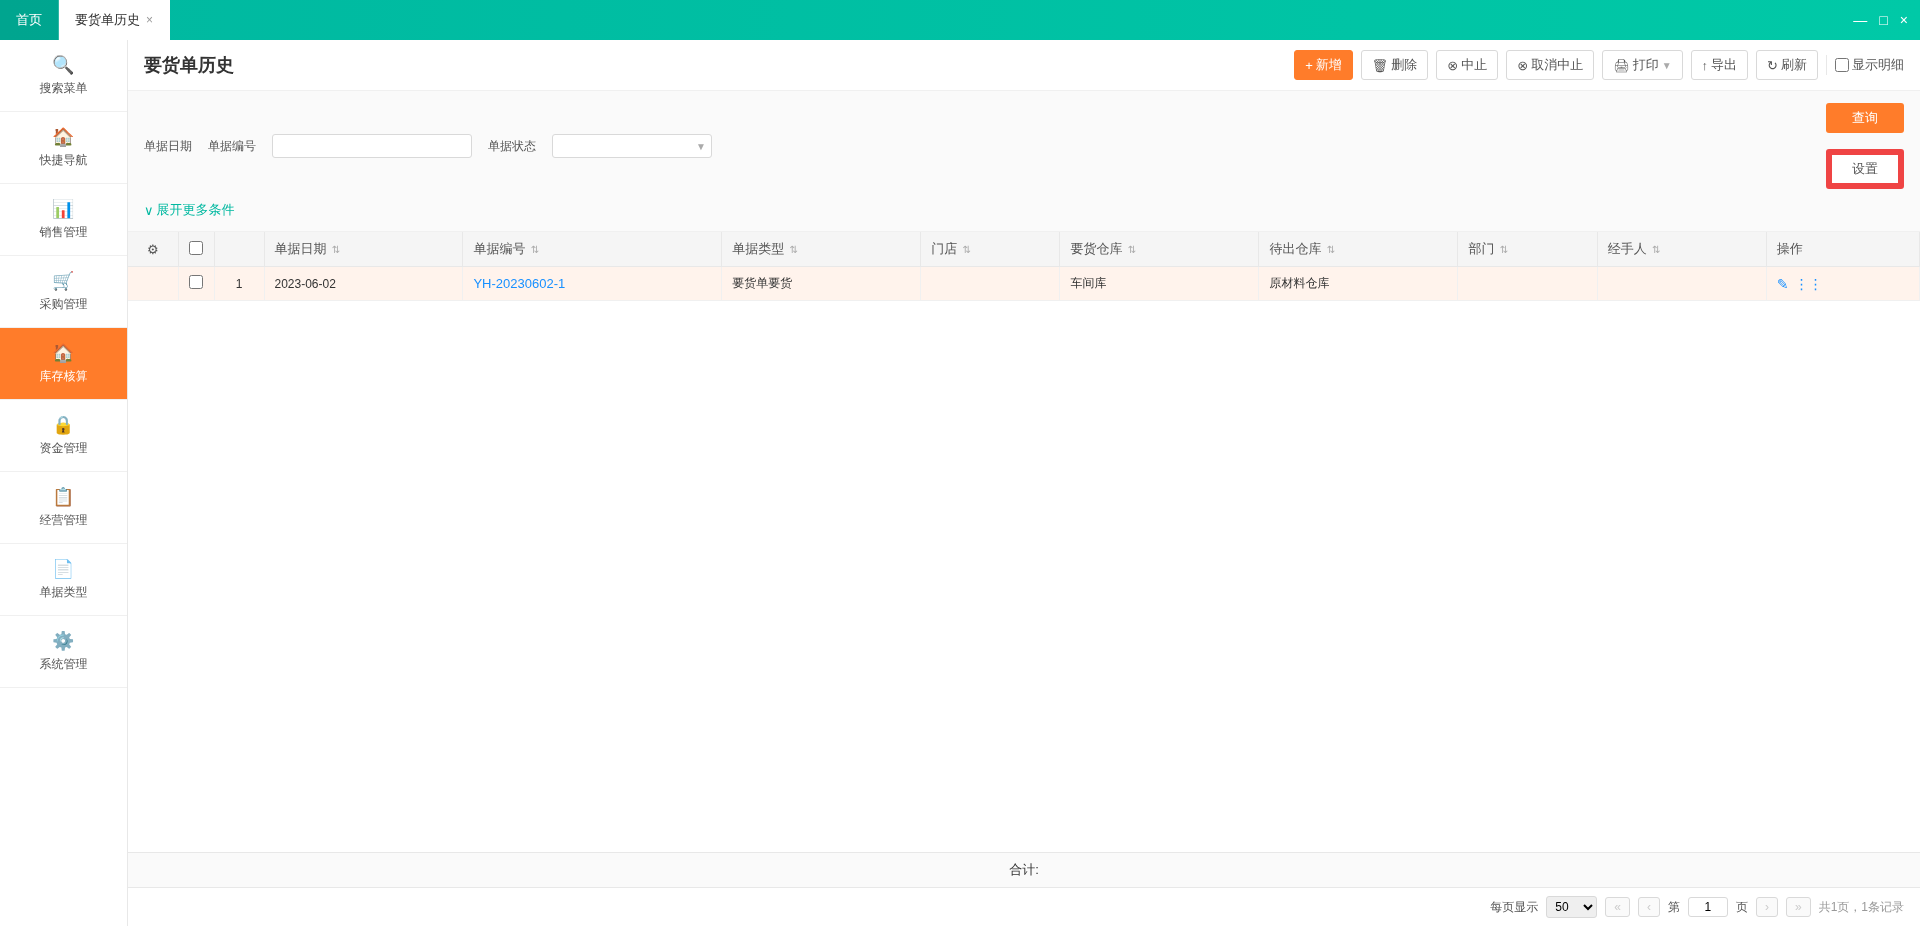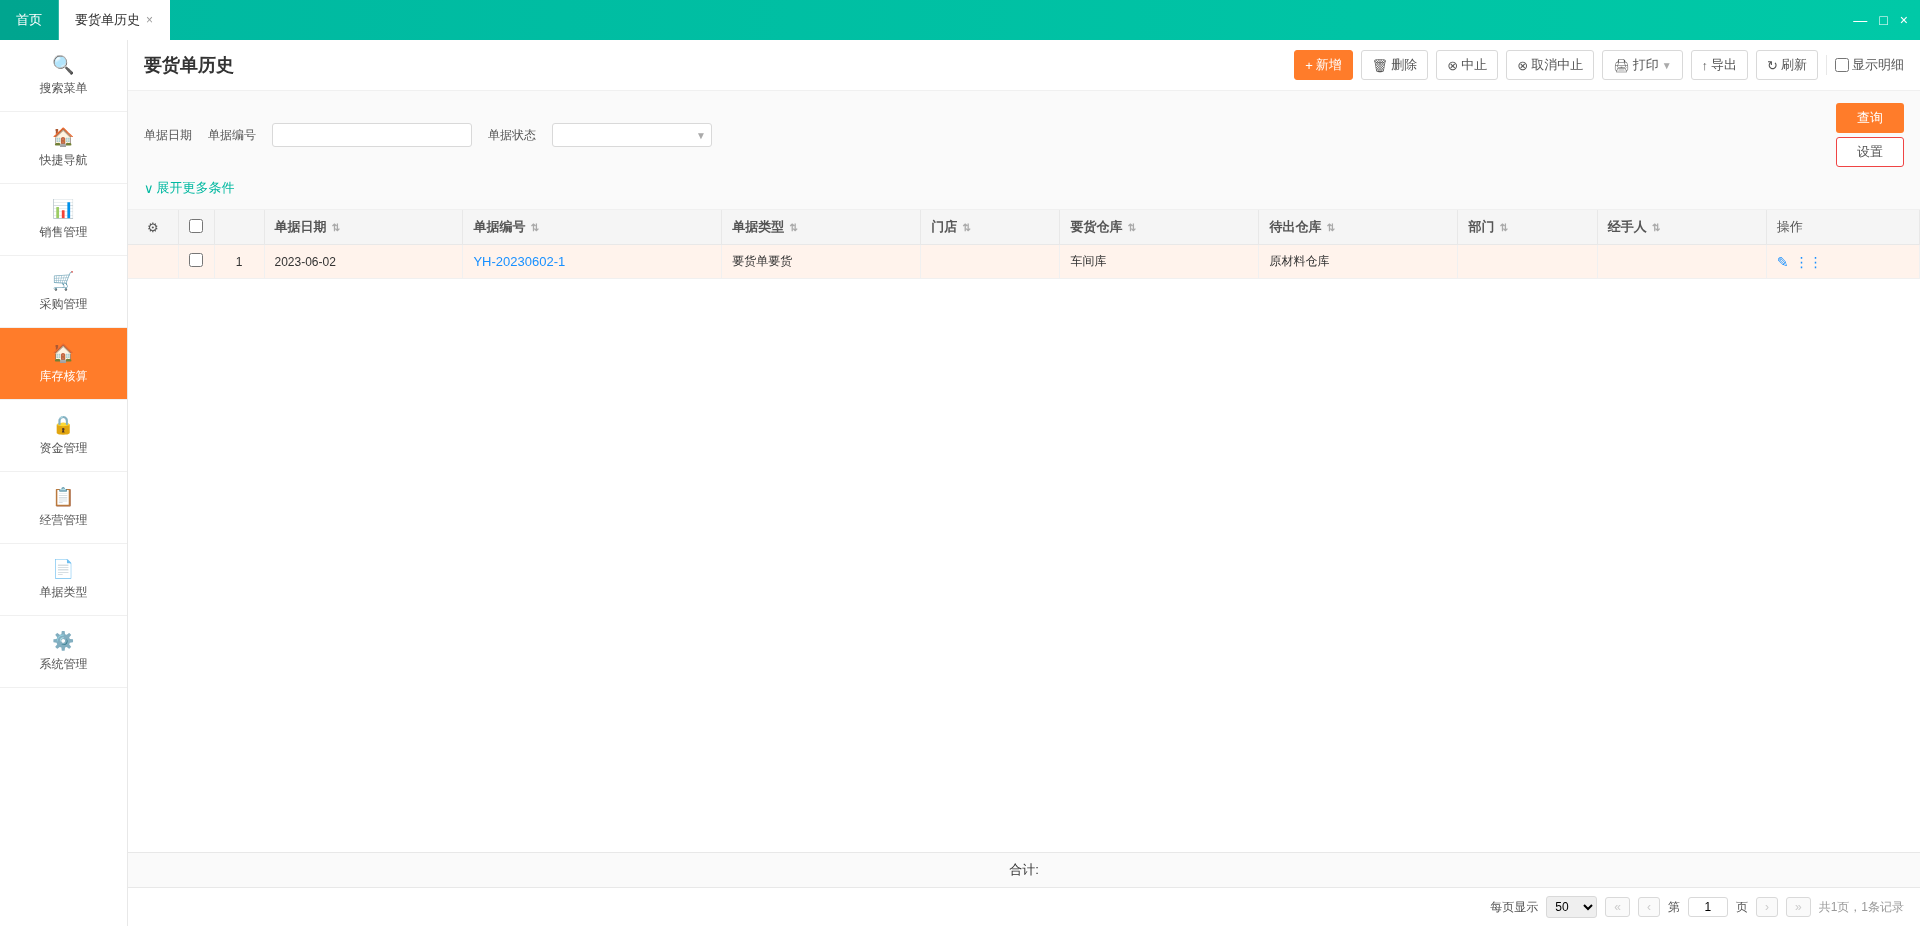--- a/index.html
+++ b/index.html
@@ -198,36 +198,36 @@
       gap: 3px;
       color: #00b8a0;
       cursor: pointer;
       font-size: 12px;
       margin: 0 auto;
       padding: 4px 0 8px;
     }
     .filter-action-col {
       display: flex;
       flex-direction: column;
-      gap: 4px;
+      gap: 16px;
       margin-left: auto;
     }
     .query-btn {
       background: #ff7c2a;
       color: #fff;
       border: none;
       border-radius: 3px;
       padding: 6px 20px;
       cursor: pointer;
       font-size: 13px;
     }
     .settings-btn {
       background: #fff;
       color: #555;
-      border: 1px solid #ef4444;
+      border: 6px solid #ef4444;
       border-radius: 3px;
       padding: 5px 20px;
       cursor: pointer;
       font-size: 13px;
     }
 
     
     .table-wrapper {
       flex: 1;
       overflow: auto;
@@ -242,21 +242,21 @@
     }
     thead th {
       padding: 8px 10px;
       text-align: left;
       color: #555;
       font-weight: normal;
       font-size: 12px;
       white-space: nowrap;
       border-right: 1px solid #e8e8e8;
     }
-    thead th.sortable { cursor: pointer; font-weight: bold; }
+    thead th.sortable { cursor: pointer; }
     thead th .sort-icon { color: #aaa; font-size: 10px; margin-left: 2px; }
     tbody tr {
       border-bottom: 1px solid #f0f0f0;
     }
     tbody tr.selected { background: #fff3ec; }
     tbody td {
       padding: 8px 10px;
       font-size: 12px;
       color: #333;
       border-right: 1px solid #f0f0f0;

